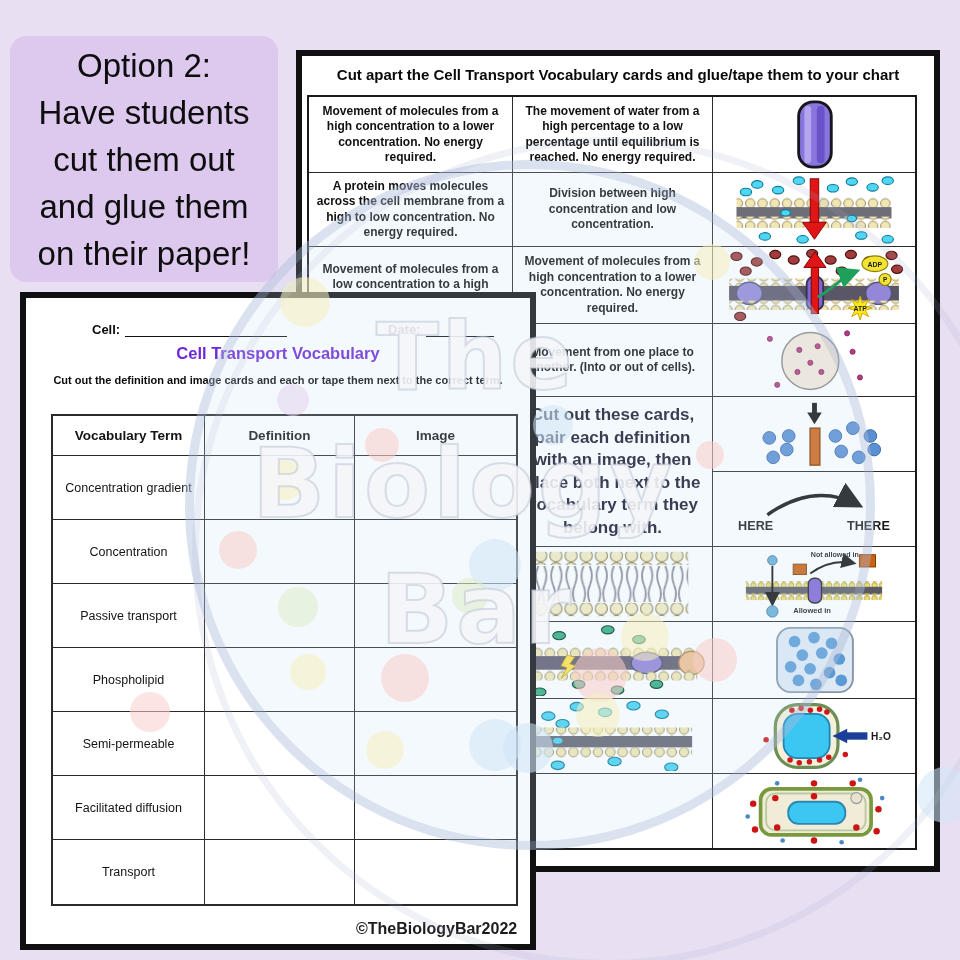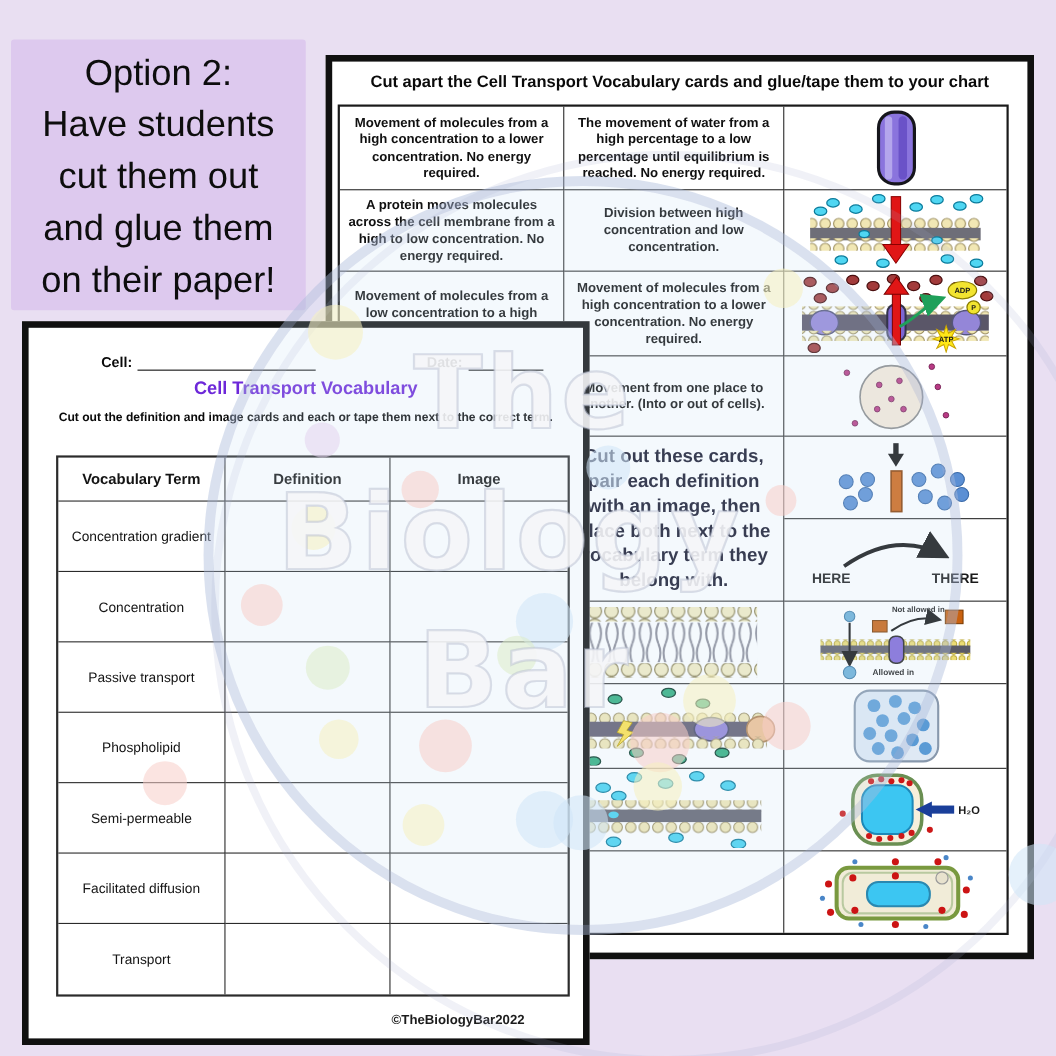--- a/index.html
+++ b/index.html
@@ -1,21 +1,21 @@
 <!DOCTYPE html>
 <html><head>
 <meta charset="utf-8">
 <style>
   html,body{margin:0;padding:0}
   body{width:960px;height:960px;position:relative;overflow:hidden;
        background:#e9dff2;font-family:"Liberation Sans",sans-serif}
 
   
   .option-panel{position:absolute;left:10px;top:36px;width:268px;height:246px;
-    background:#ddc9ee;border-radius:3px;display:flex;flex-direction:column;
+    background:#ddc9ee;border-radius:16px;display:flex;flex-direction:column;
     justify-content:center;text-align:center;color:#0d0d0d;z-index:1}
   .option-line{font-size:33px;line-height:47px;white-space:nowrap}
 
   
   .sheet{position:absolute;background:#fff;border:6px solid #101010}
   .sheet-cards{left:296px;top:50px;width:632px;height:810px;z-index:2}
   .sheet-work{left:20px;top:292px;width:504px;height:646px;z-index:3}
 
   
   .cards-title{position:absolute;left:0;right:0;top:10px;text-align:center;
@@ -41,21 +41,21 @@
   .ws-instruction{position:absolute;left:0;right:0;top:76px;text-align:center;font-weight:bold;font-size:11px;color:#0a0a0a}
   .ws-table{position:absolute;left:25px;top:116px;width:463px;border:2.5px solid #2b2b2b;
     display:grid;grid-template-columns:152px 150px 161px;
     grid-template-rows:40px 64px 64px 64px 64px 64px 64px 64px}
   .wc{box-sizing:border-box;border-right:1.7px solid #2b2b2b;border-bottom:1.7px solid #2b2b2b;
     display:flex;align-items:center;justify-content:center;text-align:left;
     font-size:12.5px;color:#141414;padding:2px 6px}
   .wc.hdr{font-weight:bold;font-size:13.5px}
   .wc.noR{border-right:none}
   .wc.noB{border-bottom:none}
-  .ws-credit{position:absolute;left:330px;top:622px;font-weight:bold;font-size:12px;color:#1c1c1c}
+  .ws-credit{position:absolute;left:330px;top:622px;font-weight:bold;font-size:16px;color:#1c1c1c}
 
   
   .watermark{position:absolute;inset:0;z-index:6;pointer-events:none}
   .wm-circle{position:absolute;left:185px;top:160px;width:672px;height:672px;border-radius:50%;
     border:9px solid rgba(160,170,205,0.30);background:rgba(198,226,246,0.20)}
   .wm-circle2{position:absolute;left:192px;top:137px;width:816px;height:816px;border-radius:50%;
     border:7px solid rgba(160,170,205,0.16)}
   .wm-word{position:absolute;font-family:"DejaVu Sans",sans-serif;font-weight:bold;
     color:rgba(255,255,255,0.78);letter-spacing:3px;
     -webkit-text-stroke:2px rgba(185,190,208,0.45);text-shadow:0 0 1px rgba(175,180,200,0.5)}

